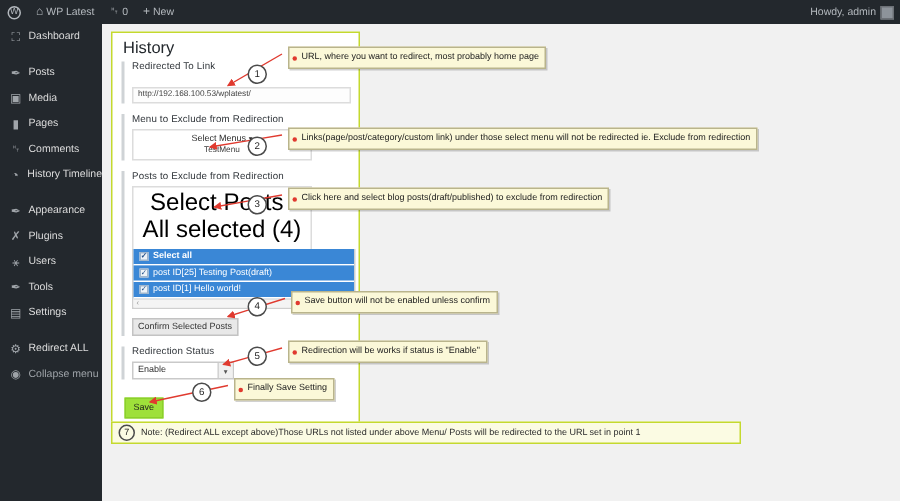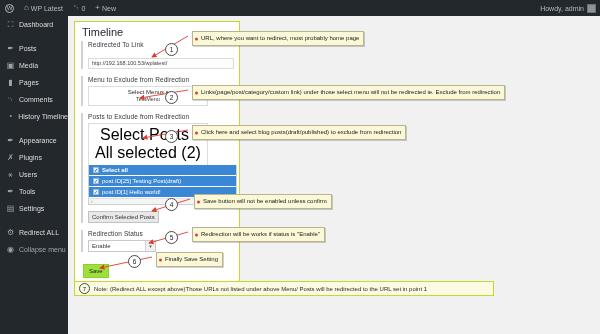--- a/index.html
+++ b/index.html
@@ -234,21 +234,21 @@
       <span class="mi-icon">◉</span>
       <span>Collapse menu</span>
     </div>
   </div>
 
   <div id="content">
 
     <div id="page-title">Redirection</div>
 
     <div id="settings-wrap">
-      <div id="setting-heading">Timeline</div>
+      <div id="setting-heading">History</div>
 
       <div class="field-block">
         <div class="field-label">Redirected To Link</div>
         <input class="text-input" type="text" value="http://192.168.100.53/wplatest/" style="">
       </div>
 
       <div class="field-block">
         <div class="field-label">Menu to Exclude from Redirection</div>
         <div class="select-box">
           <div class="sb-title">
@@ -259,21 +259,21 @@
         </div>
       </div>
 
       <div class="field-block">
         <div class="field-label">Posts to Exclude from Redirection</div>
         <div class="posts-head">
           <div class="sb-title">
             <span>Select Posts</span>
             <span class="caret">▾</span>
           </div>
-          <div class="sb-sub">All selected (2)</div>
+          <div class="sb-sub">All selected (4)</div>
         </div>
         <div class="posts-list">
           <div class="post-row bold">
             <span class="cb">✓</span>
             <span>Select all</span>
           </div>
           <div class="post-row">
             <span class="cb">✓</span>
             <span>post ID[25] Testing Post(draft)</span>
           </div>

